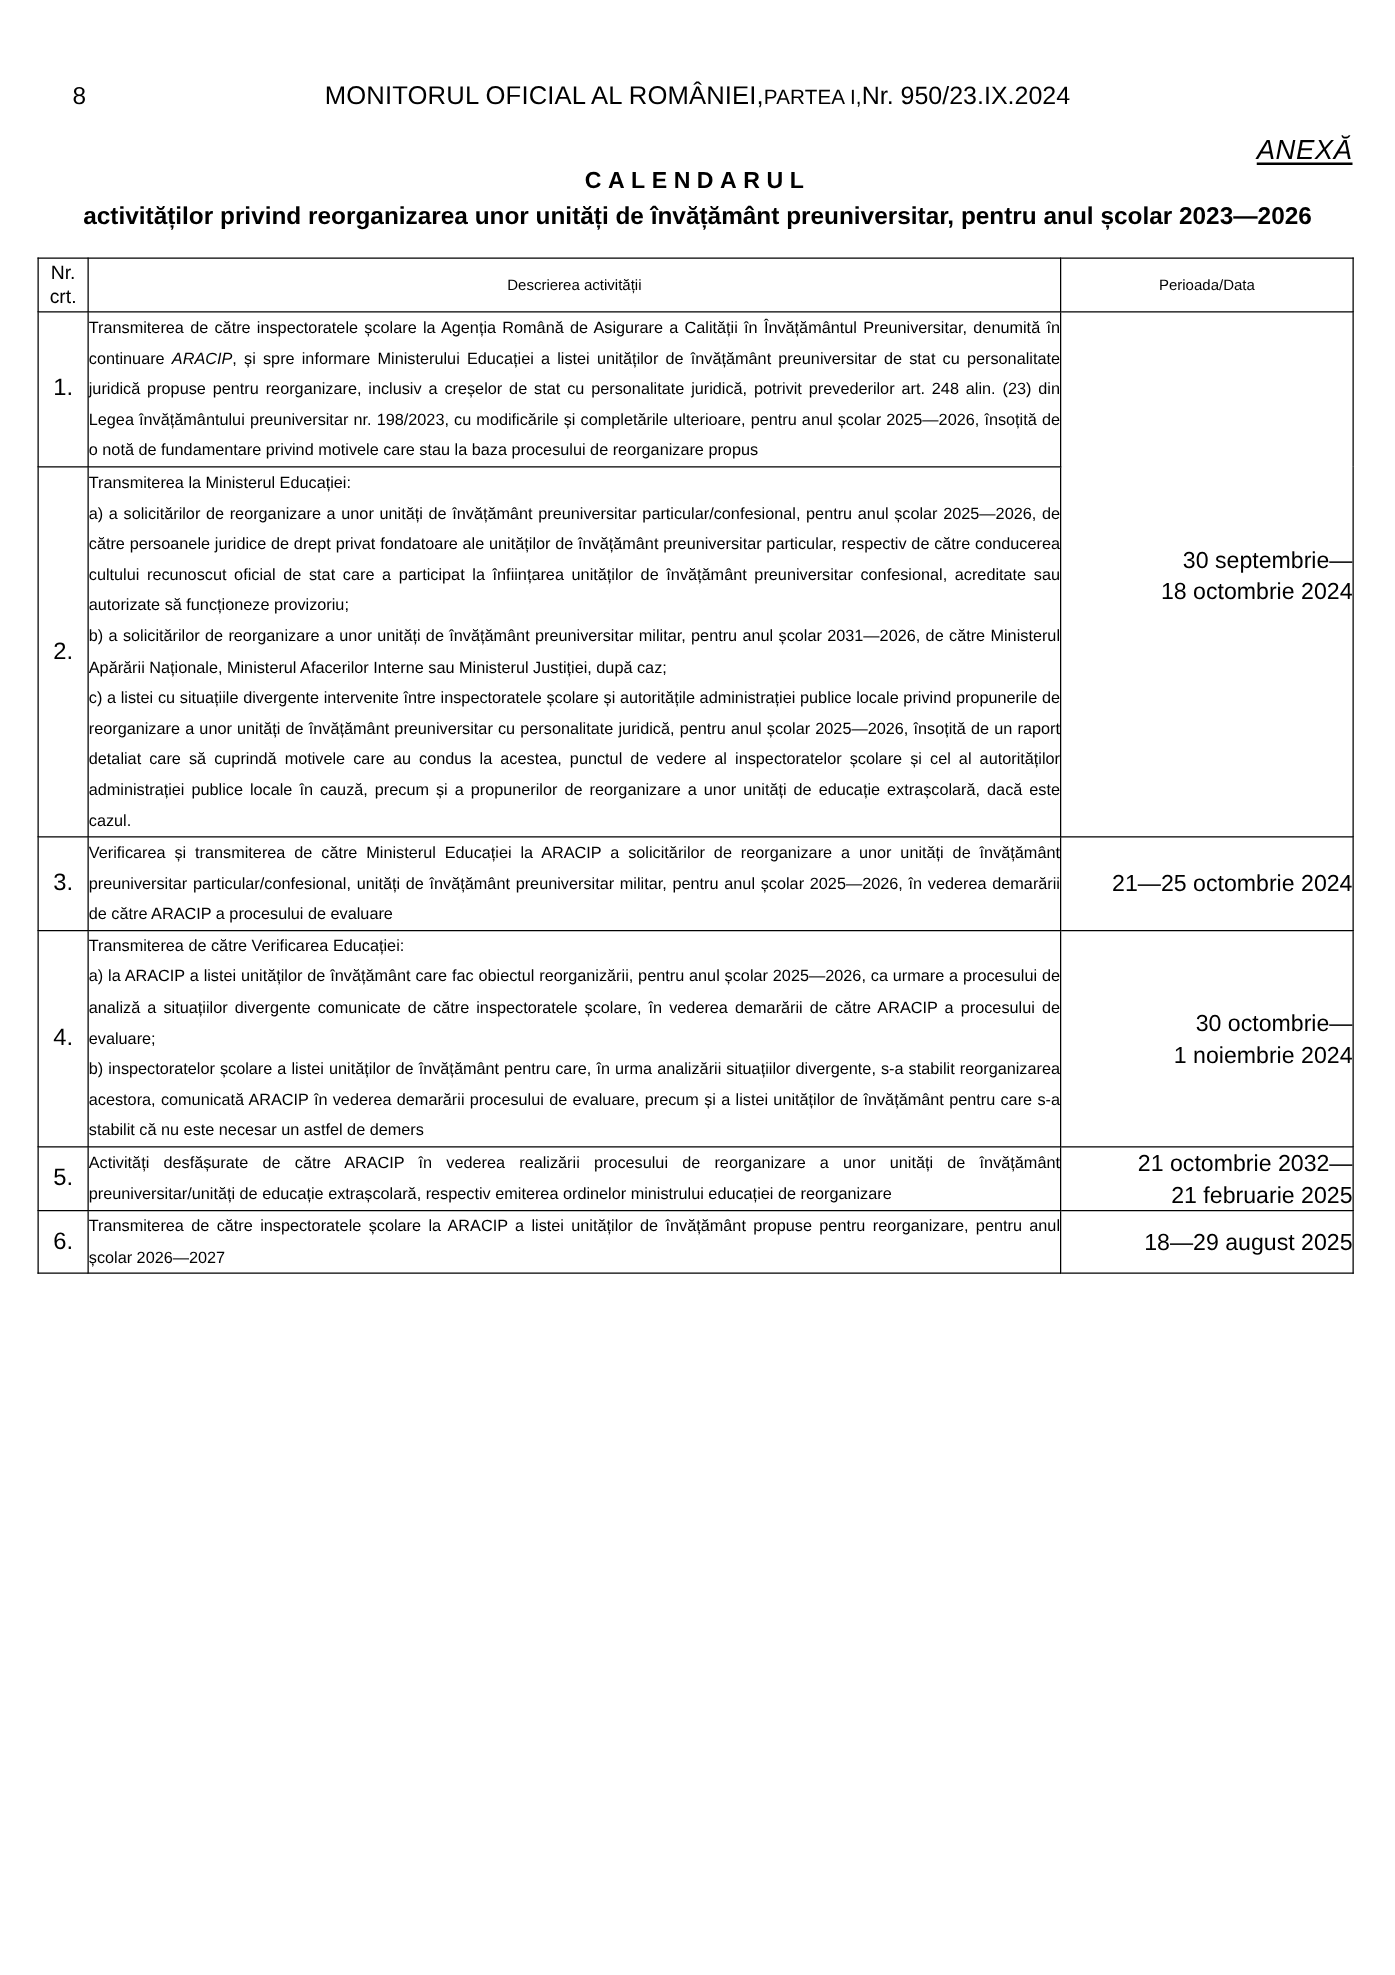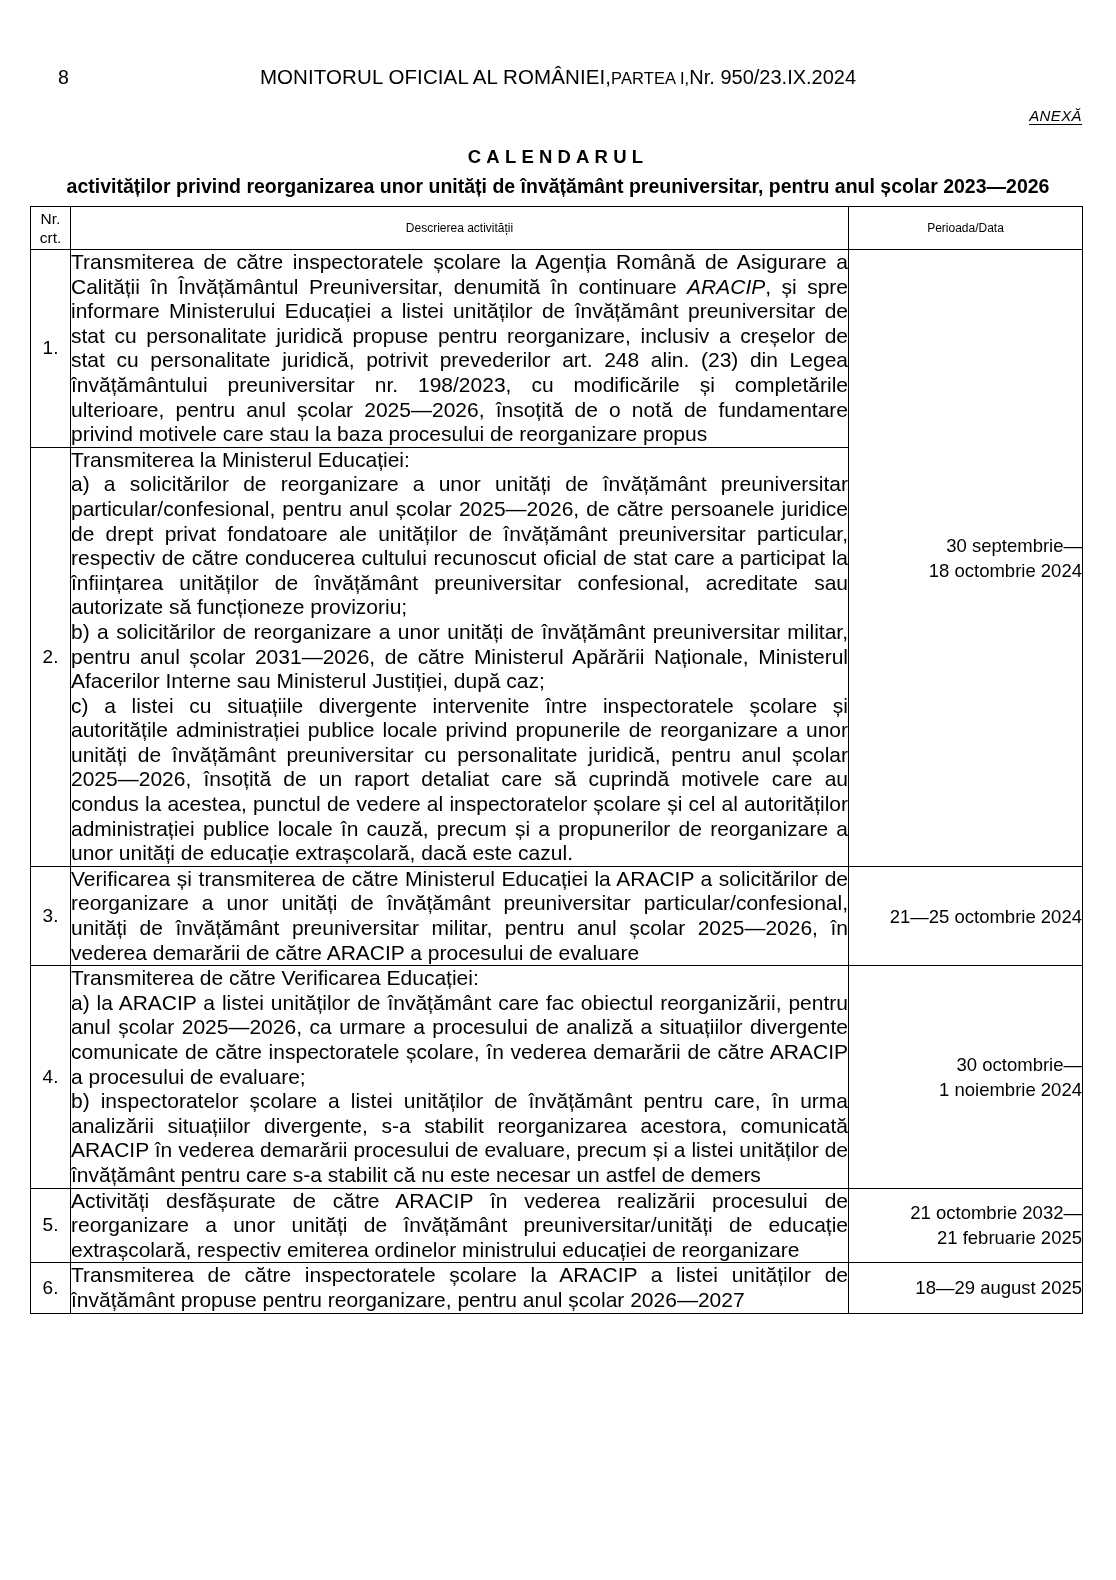--- a/index.html
+++ b/index.html
@@ -57,31 +57,31 @@
   }
   .mh-reg {
     font-size: 20px;
   }
 
   
   .anexa {
     position: absolute;
     top: 107px;
     right: 34px;
-    font-size: 15px;
+    font-size: 22px;
     font-style: italic;
     text-decoration: underline;
     text-underline-offset: 3px;
     letter-spacing: 0.4px;
   }
 
   
   .doc-title {
     position: absolute;
-    top: 145px;
+    top: 132px;
     left: 0;
     width: 1116px;
     text-align: center;
   }
   .doc-title .line1 {
     font-size: 18.5px;
     font-weight: bold;
     letter-spacing: 5.2px;
     line-height: 24px;
   }
@@ -127,21 +127,21 @@
 
   
   .cell-nr {
     text-align: center;
     font-size: 19px;
     vertical-align: middle;
   }
   .cell-desc {
     text-align: justify;
     text-align-last: left;
-    font-size: 21px;
+    font-size: 13px;
     line-height: 24.6px;
     padding: 12px 10px 12px 12px;
     hyphens: none;
     vertical-align: middle;
   }
   .cell-per {
     text-align: right;
     font-size: 18.5px;
     line-height: 25px;
     padding: 10px 8px;

